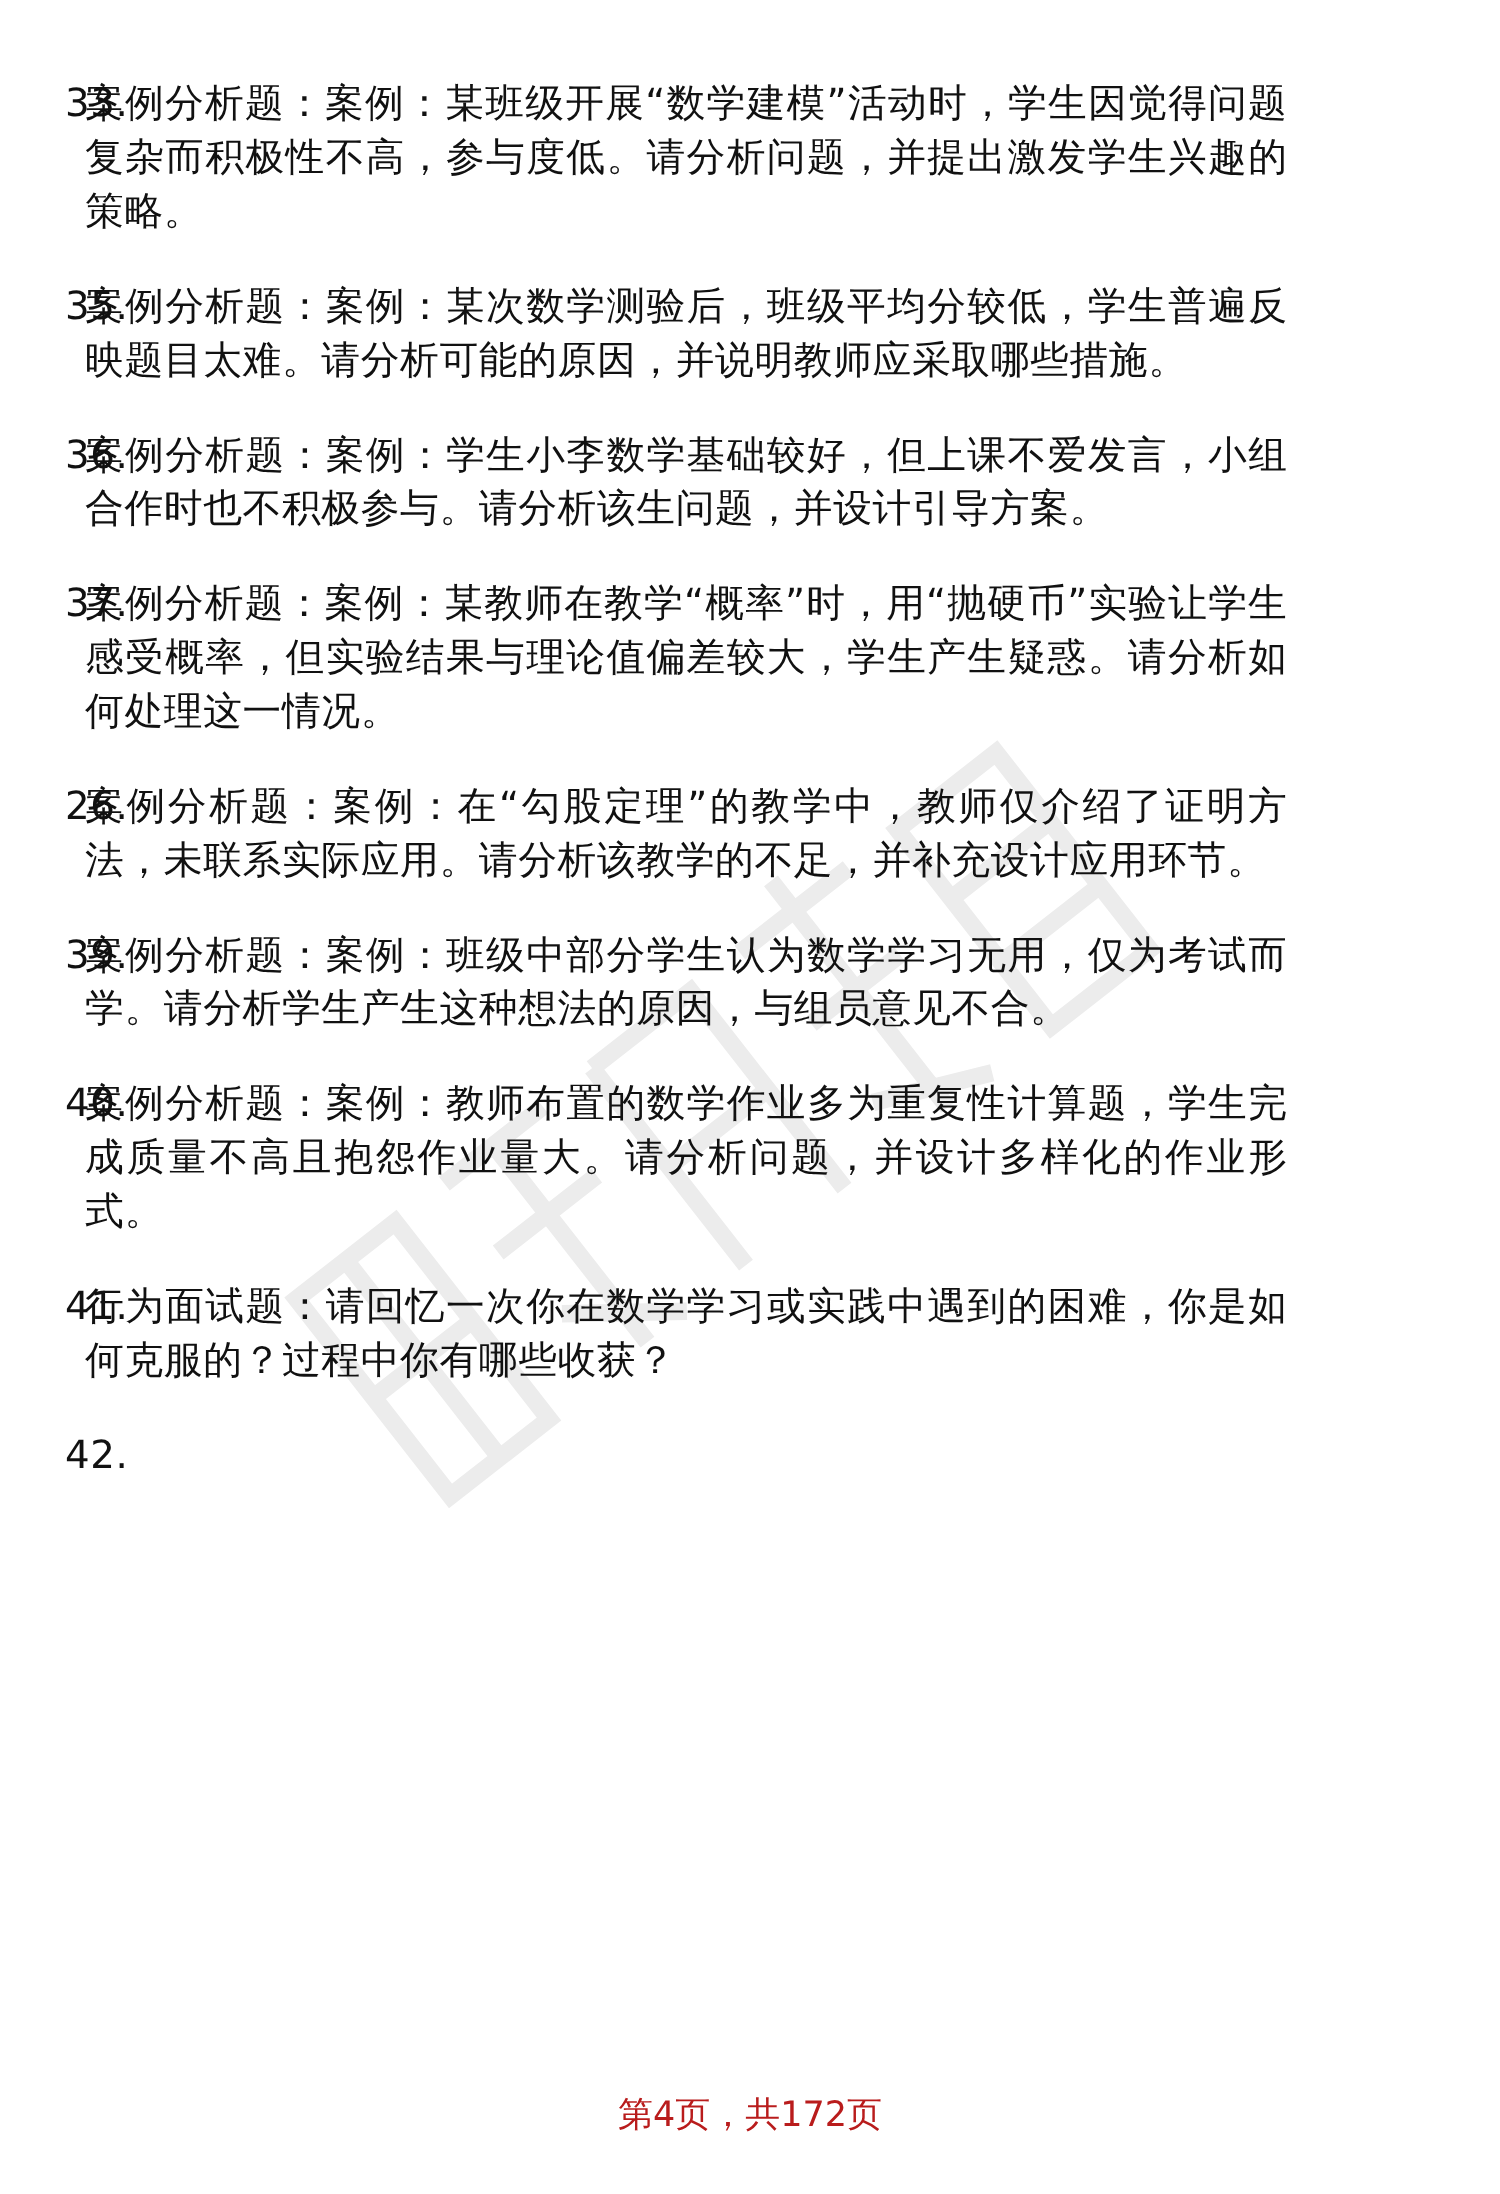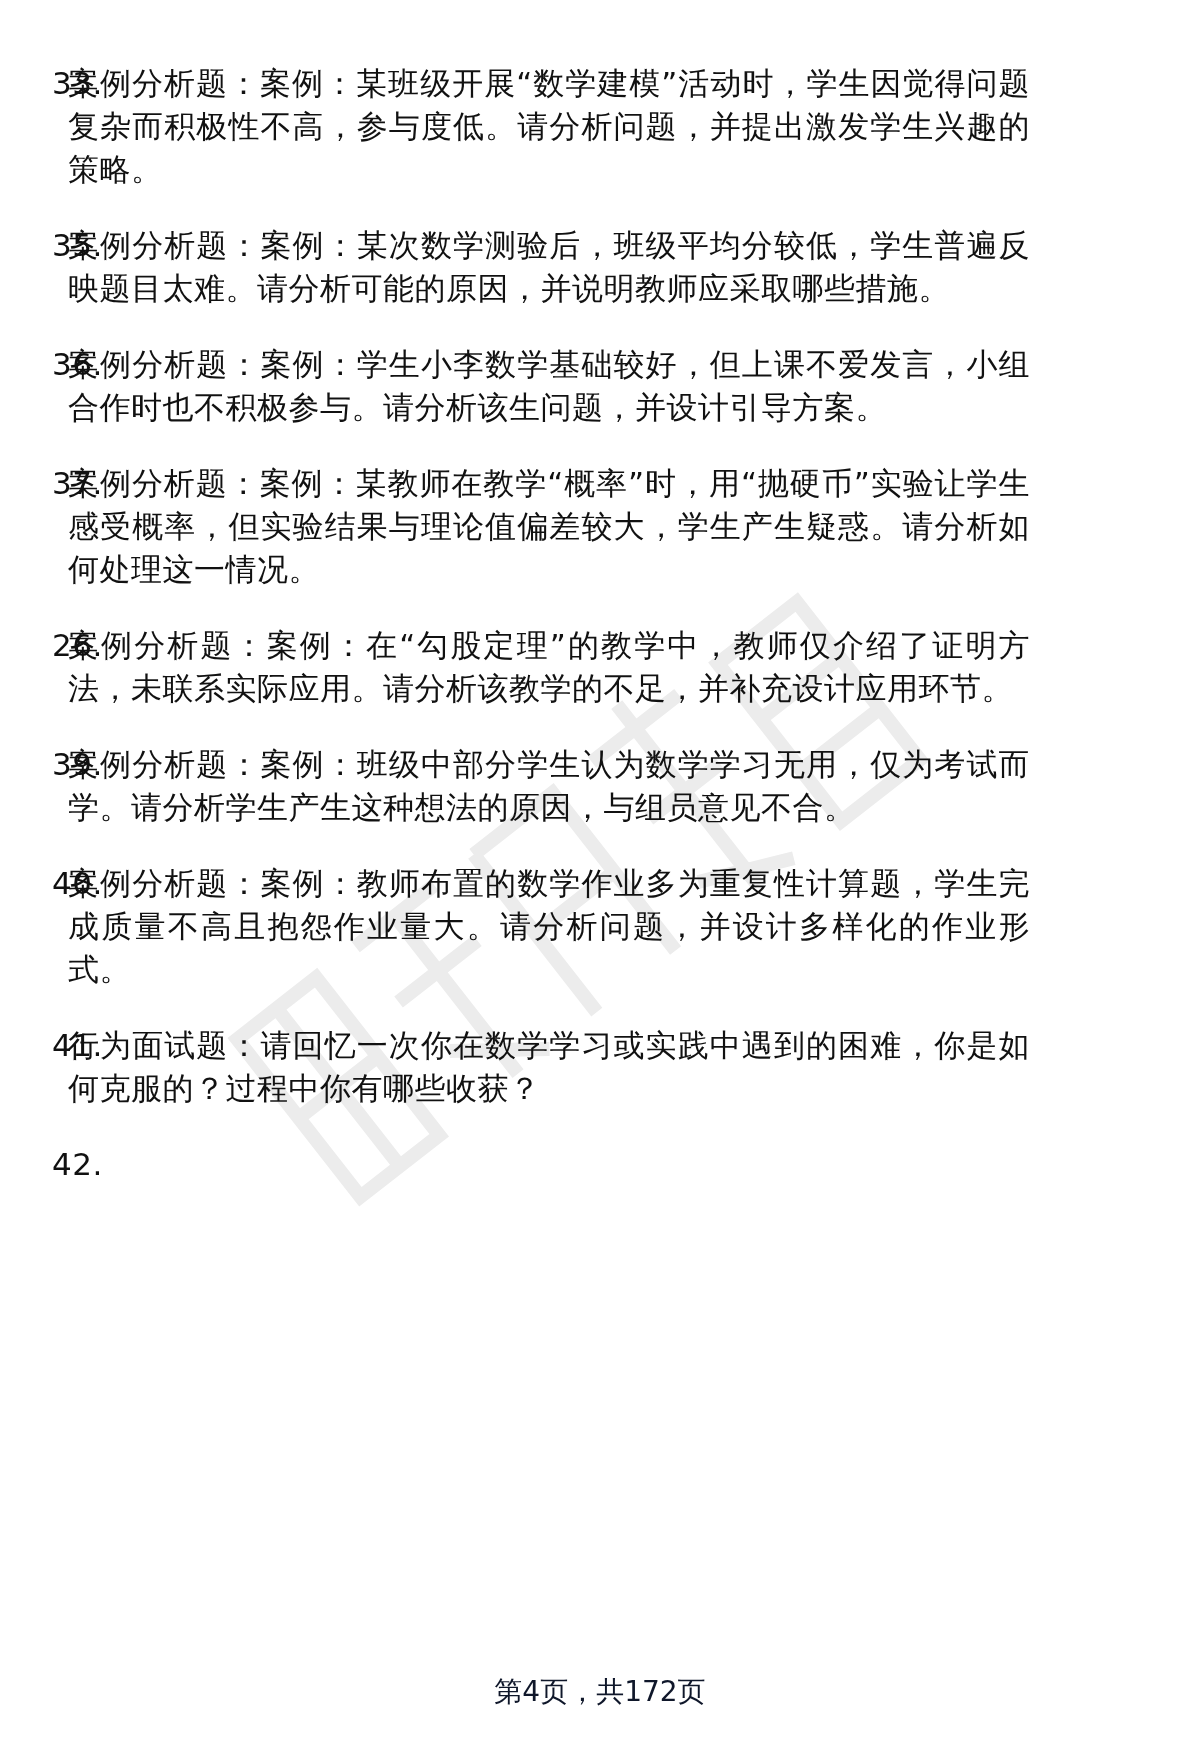--- a/index.html
+++ b/index.html
@@ -55,21 +55,21 @@
     line-height: 43px;
   }
   .footer {
     position: absolute;
     left: 0;
     width: 1200px;
     top: 1672px;
     text-align: center;
     font-size: 28px;
     line-height: 40px;
-    color: #0f172a;
+    color: #b91c1c;
     z-index: 1;
   }
 </style>
 </head>
 <body>
 
 <svg class="watermark" viewBox="0 0 900 900" xmlns="http://www.w3.org/2000/svg">
   <g transform="rotate(-38 450 450)" fill="none" stroke="#ececec" stroke-width="14" stroke-linejoin="miter">
     <path d="M60 360 L160 360 L160 560 L60 560 Z M110 360 L110 560 M60 460 L160 460"></path>
     <path d="M210 360 L310 360 M260 360 L260 560 M210 430 L310 430 M220 500 L300 560"></path>

